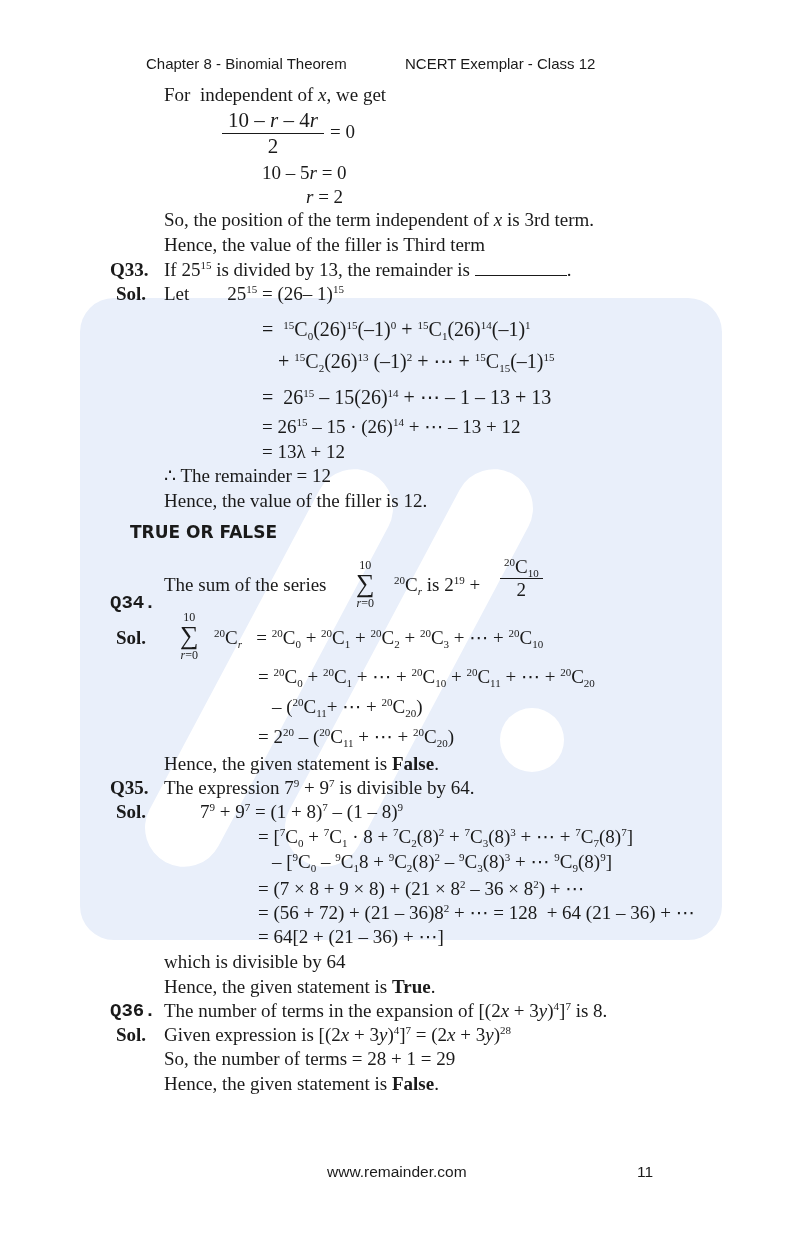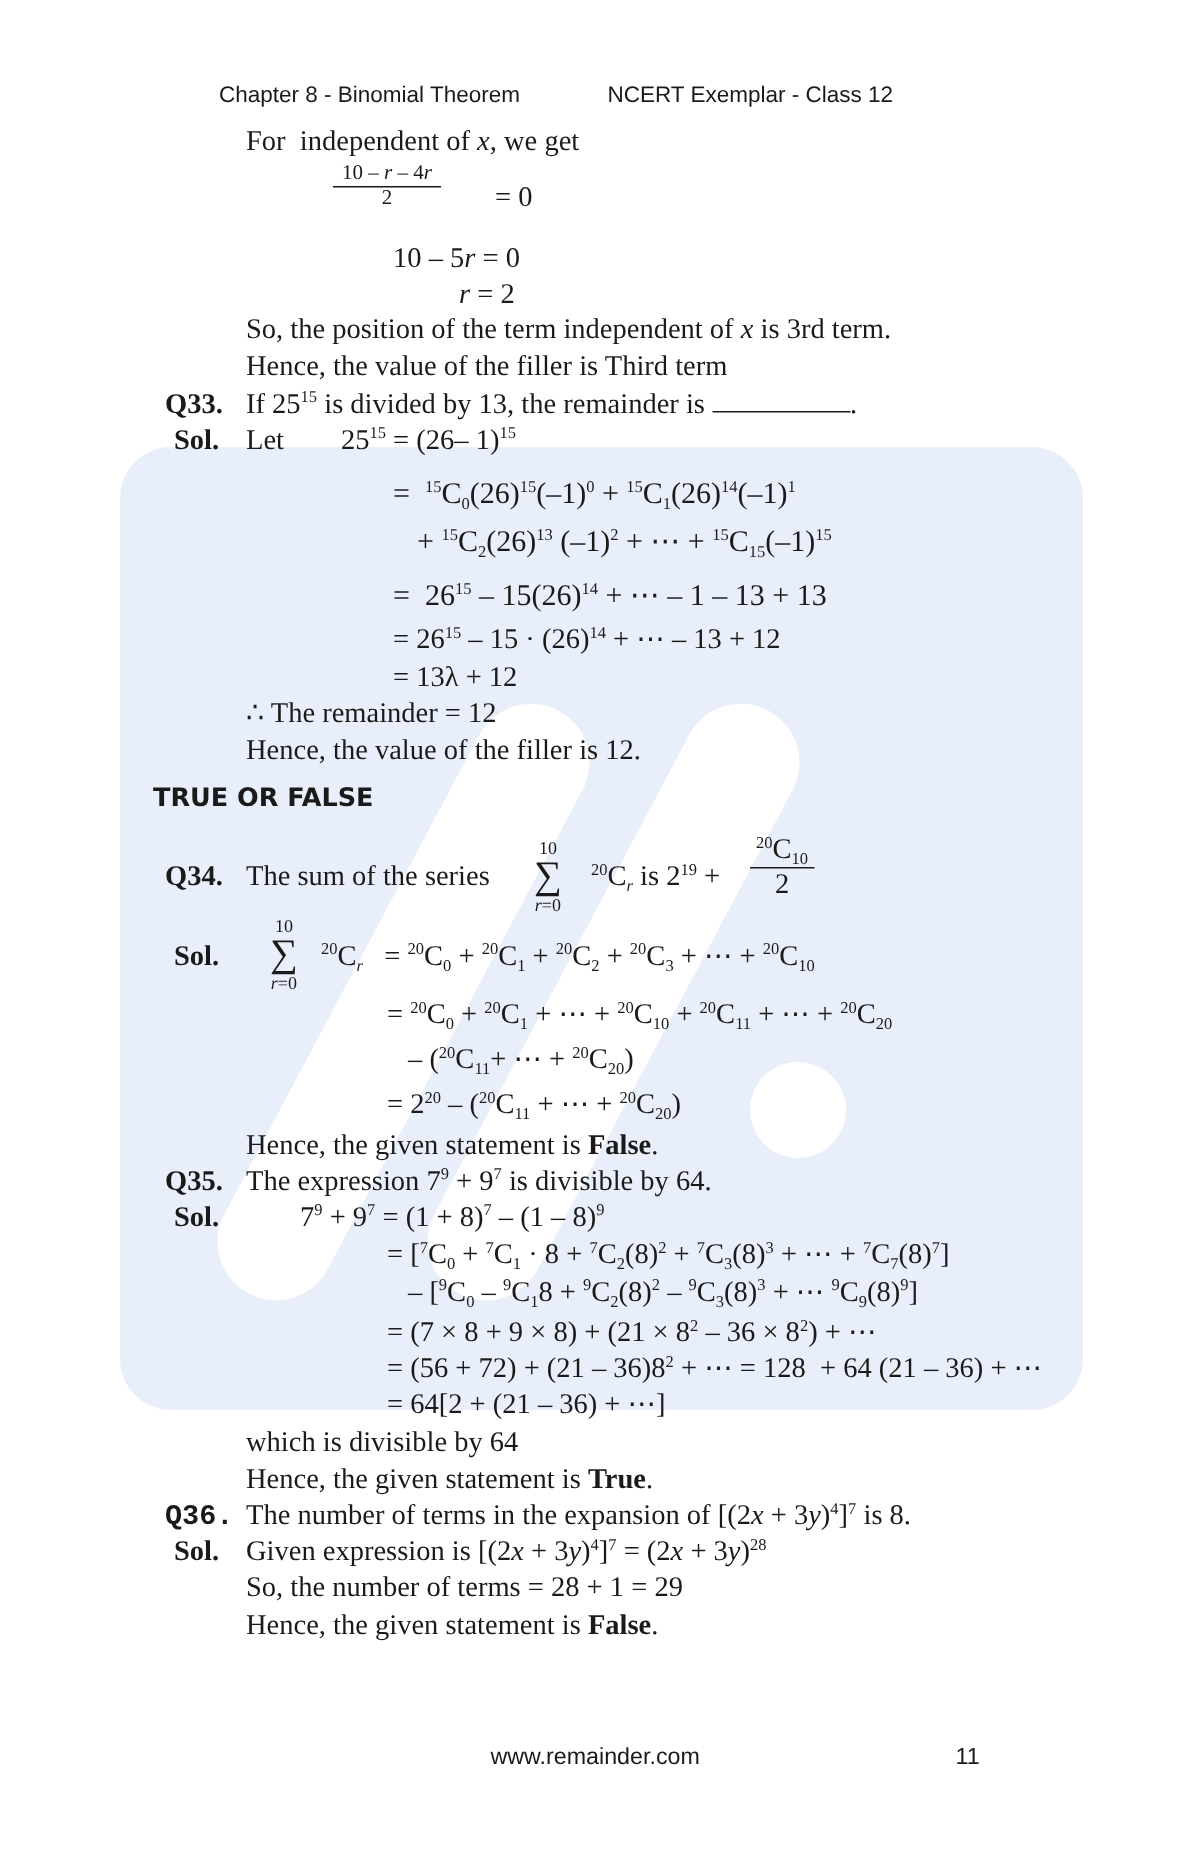--- a/index.html
+++ b/index.html
@@ -11,41 +11,41 @@
       transform:rotate(28deg);transform-origin:center;}
   .wm .dot{position:absolute;background:#fff;border-radius:50%;width:64px;height:64px;}
   .hdr{position:absolute;top:55px;font-family:"Liberation Sans","DejaVu Sans",sans-serif;font-size:15px;}
   .ftr{position:absolute;top:1163px;font-family:"Liberation Sans","DejaVu Sans",sans-serif;font-size:15.5px;}
   .ln{position:absolute;font-size:19px;white-space:nowrap;line-height:22px;}
   .b{font-weight:bold;}
   i{font-style:italic;}
   sup{font-size:11px;vertical-align:7px;line-height:0;}
   sub{font-size:11px;vertical-align:-4px;line-height:0;}
   .lsup{font-size:11px;vertical-align:7px;line-height:0;}
-  .sec{position:absolute;left:102px;top:522px;font-family:"DejaVu Sans","Liberation Sans",sans-serif;
+  .sec{position:absolute;left:130px;top:522px;font-family:"DejaVu Sans","Liberation Sans",sans-serif;
        font-weight:bold;font-size:17px;}
   .frac{position:absolute;text-align:center;}
   .frac .num{border-bottom:1.3px solid #1a1a1a;padding:0 6px;}
   .sig{position:absolute;text-align:center;font-size:12px;line-height:14px;}
   .sig .s{font-size:26px;line-height:24px;}
 </style>
 </head>
 <body>
 
 <div class="wm">
   <div class="slash" style="left:150px;top:150px;"></div>
   <div class="slash" style="left:290px;top:150px;"></div>
   <div class="dot" style="left:420px;top:410px;"></div>
 </div>
 
 <div class="hdr" style="left:146px;">Chapter 8 - Binomial Theorem</div>
 <div class="hdr" style="left:405px;">NCERT Exemplar - Class 12</div>
 
 <div class="ln" style="left:164px;top:84px;">For&nbsp; independent of <i>x</i>, we get</div>
-<div class="frac" style="left:222px;top:108px;font-size:14px;">
+<div class="frac" style="left:222px;top:108px;font-size:21px;">
   <div class="num">10 – <i>r</i> – 4<i>r</i></div>
   <div>2</div>
 </div>
 <div class="ln" style="left:330px;top:121px;">= 0</div>
 <div class="ln" style="left:262px;top:162px;">10 – 5<i>r</i> = 0</div>
 <div class="ln" style="left:306px;top:186px;"><i>r</i> = 2</div>
 <div class="ln" style="left:164px;top:209px;">So, the position of the term independent of <i>x</i> is 3rd term.</div>
 <div class="ln" style="left:164px;top:234px;">Hence, the value of the filler is Third term</div>
 
 <div class="ln b" style="left:110px;top:259px;">Q33.</div>
@@ -55,21 +55,21 @@
 <div class="ln" style="left:262px;top:318px;font-size:20px;">= &nbsp;<span class="lsup">15</span>C<sub>0</sub>(26)<sup>15</sup>(–1)<sup>0</sup> + <span class="lsup">15</span>C<sub>1</sub>(26)<sup>14</sup>(–1)<sup>1</sup></div>
 <div class="ln" style="left:278px;top:350px;font-size:20px;">+ <span class="lsup">15</span>C<sub>2</sub>(26)<sup>13</sup> (–1)<sup>2</sup> + ⋯ + <span class="lsup">15</span>C<sub>15</sub>(–1)<sup>15</sup></div>
 <div class="ln" style="left:262px;top:386px;font-size:20px;">= &nbsp;26<sup>15</sup> – 15(26)<sup>14</sup> + ⋯ – 1 – 13 + 13</div>
 <div class="ln" style="left:262px;top:416px;">= 26<sup>15</sup> – 15 · (26)<sup>14</sup> + ⋯ – 13 + 12</div>
 <div class="ln" style="left:262px;top:441px;">= 13λ + 12</div>
 <div class="ln" style="left:164px;top:465px;">∴   The remainder = 12</div>
 <div class="ln" style="left:164px;top:490px;">Hence, the value of the filler is 12.</div>
 
 <div class="sec">TRUE OR FALSE</div>
 
-<div class="ln b" style="left:110px;top:574px;">Q34.</div>
+<div class="ln b" style="left:110px;top:592px;font-family:Liberation Mono, monospace;">Q34.</div>
 <div class="ln" style="left:164px;top:574px;">The sum of the series</div>
 <div class="sig" style="left:356px;top:558px;">
     <div>10</div>
     <div class="s">∑</div>
     <div><i>r</i>=0</div>
   </div>
 <div class="ln" style="left:394px;top:574px;"><span class="lsup">20</span>C<sub><i>r</i></sub> is 2<sup>19</sup> +</div>
 <div class="frac" style="left:500px;top:556px;font-size:19px;">
   <div class="num" style="padding:0 4px;"><span class="lsup">20</span>C<sub>10</sub></div>
   <div>2</div>

